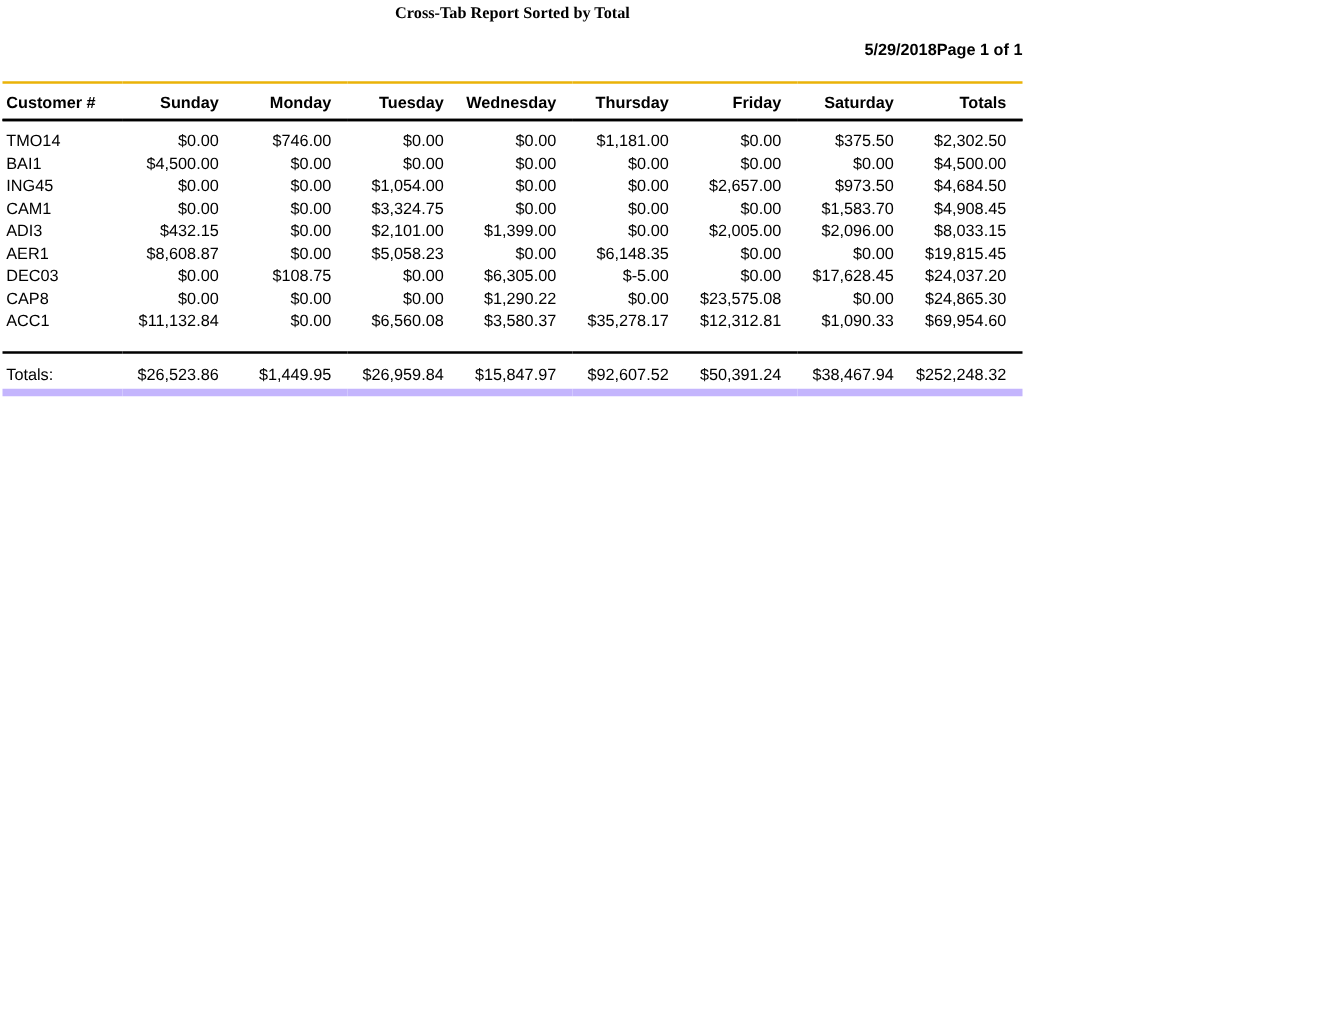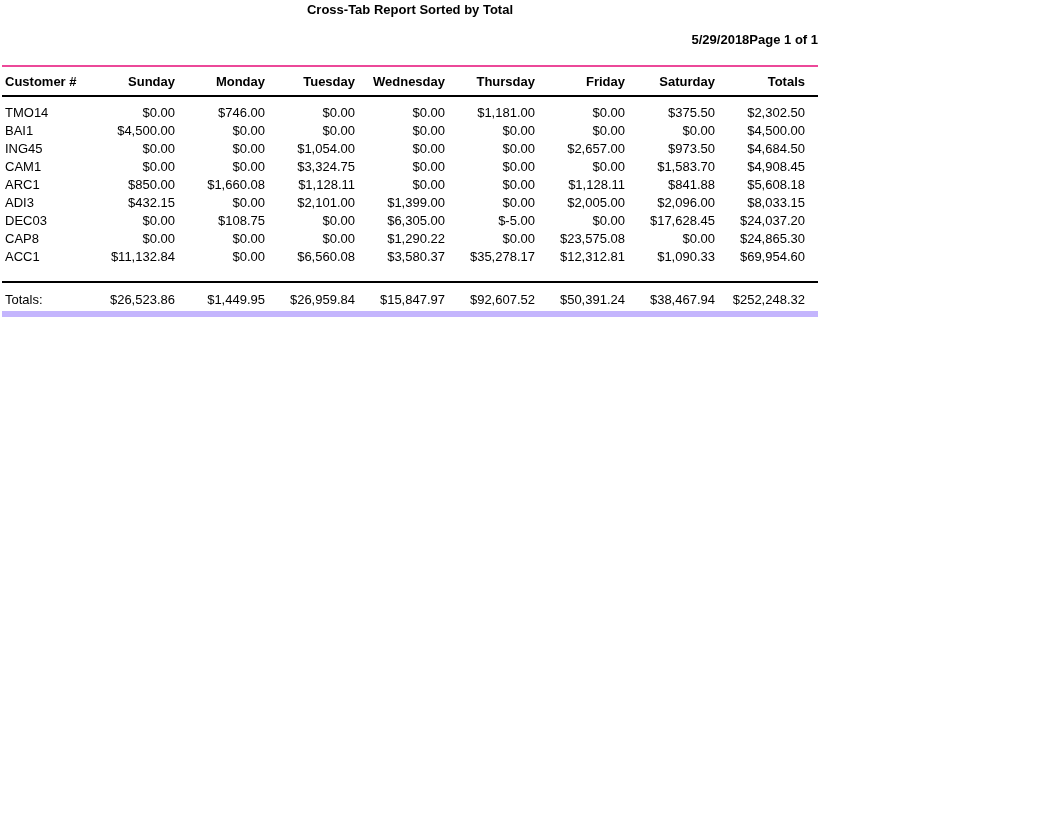--- a/index.html
+++ b/index.html
@@ -20,41 +20,42 @@
   .content {
     width: 816px;
     margin-left: 2px;
   }
   .report-title {
     padding-top: 3px;
     text-align: center;
     font-weight: bold;
     font-size: 13px;
     line-height: 14px;
+    font-family: Liberation Serif, serif;
   }
   .meta-row {
     margin-top: 16px;
     display: flex;
     justify-content: flex-end;
     font-weight: bold;
     font-size: 13px;
     line-height: 14px;
     margin-left: 11px;
   }
   table.report {
     margin-top: 18px;
     width: 816px;
     border-collapse: collapse;
     table-layout: fixed;
     font-size: 13px;
   }
   table.report col.c-cust { width: 96px; }
   table.report col.c-num  { width: 90px; }
   thead th {
-    border-top: 2px solid #ec4899;
+    border-top: 2px solid #eab308;
     border-bottom: 2px solid #000000;
     font-weight: bold;
     height: 28px;
     padding: 0;
     vertical-align: middle;
     white-space: nowrap;
   }
   thead th.cust { text-align: left; padding-left: 3px; }
   thead th.num  { text-align: right; padding-right: 13px; }
   tbody td {
@@ -164,40 +165,40 @@
             <td class="num">$0.00</td>
             <td class="num">$0.00</td>
             <td class="num">$3,324.75</td>
             <td class="num">$0.00</td>
             <td class="num">$0.00</td>
             <td class="num">$0.00</td>
             <td class="num">$1,583.70</td>
             <td class="num">$4,908.45</td>
           </tr>
           <tr>
-            <td class="cust">ARC1</td>
-            <td class="num">$850.00</td>
-            <td class="num">$1,660.08</td>
-            <td class="num">$1,128.11</td>
-            <td class="num">$0.00</td>
-            <td class="num">$0.00</td>
-            <td class="num">$1,128.11</td>
-            <td class="num">$841.88</td>
-            <td class="num">$5,608.18</td>
-          </tr>
-          <tr>
             <td class="cust">ADI3</td>
             <td class="num">$432.15</td>
             <td class="num">$0.00</td>
             <td class="num">$2,101.00</td>
             <td class="num">$1,399.00</td>
             <td class="num">$0.00</td>
             <td class="num">$2,005.00</td>
             <td class="num">$2,096.00</td>
             <td class="num">$8,033.15</td>
+          </tr>
+          <tr>
+            <td class="cust">AER1</td>
+            <td class="num">$8,608.87</td>
+            <td class="num">$0.00</td>
+            <td class="num">$5,058.23</td>
+            <td class="num">$0.00</td>
+            <td class="num">$6,148.35</td>
+            <td class="num">$0.00</td>
+            <td class="num">$0.00</td>
+            <td class="num">$19,815.45</td>
           </tr>
           <tr>
             <td class="cust">DEC03</td>
             <td class="num">$0.00</td>
             <td class="num">$108.75</td>
             <td class="num">$0.00</td>
             <td class="num">$6,305.00</td>
             <td class="num">$-5.00</td>
             <td class="num">$0.00</td>
             <td class="num">$17,628.45</td>

